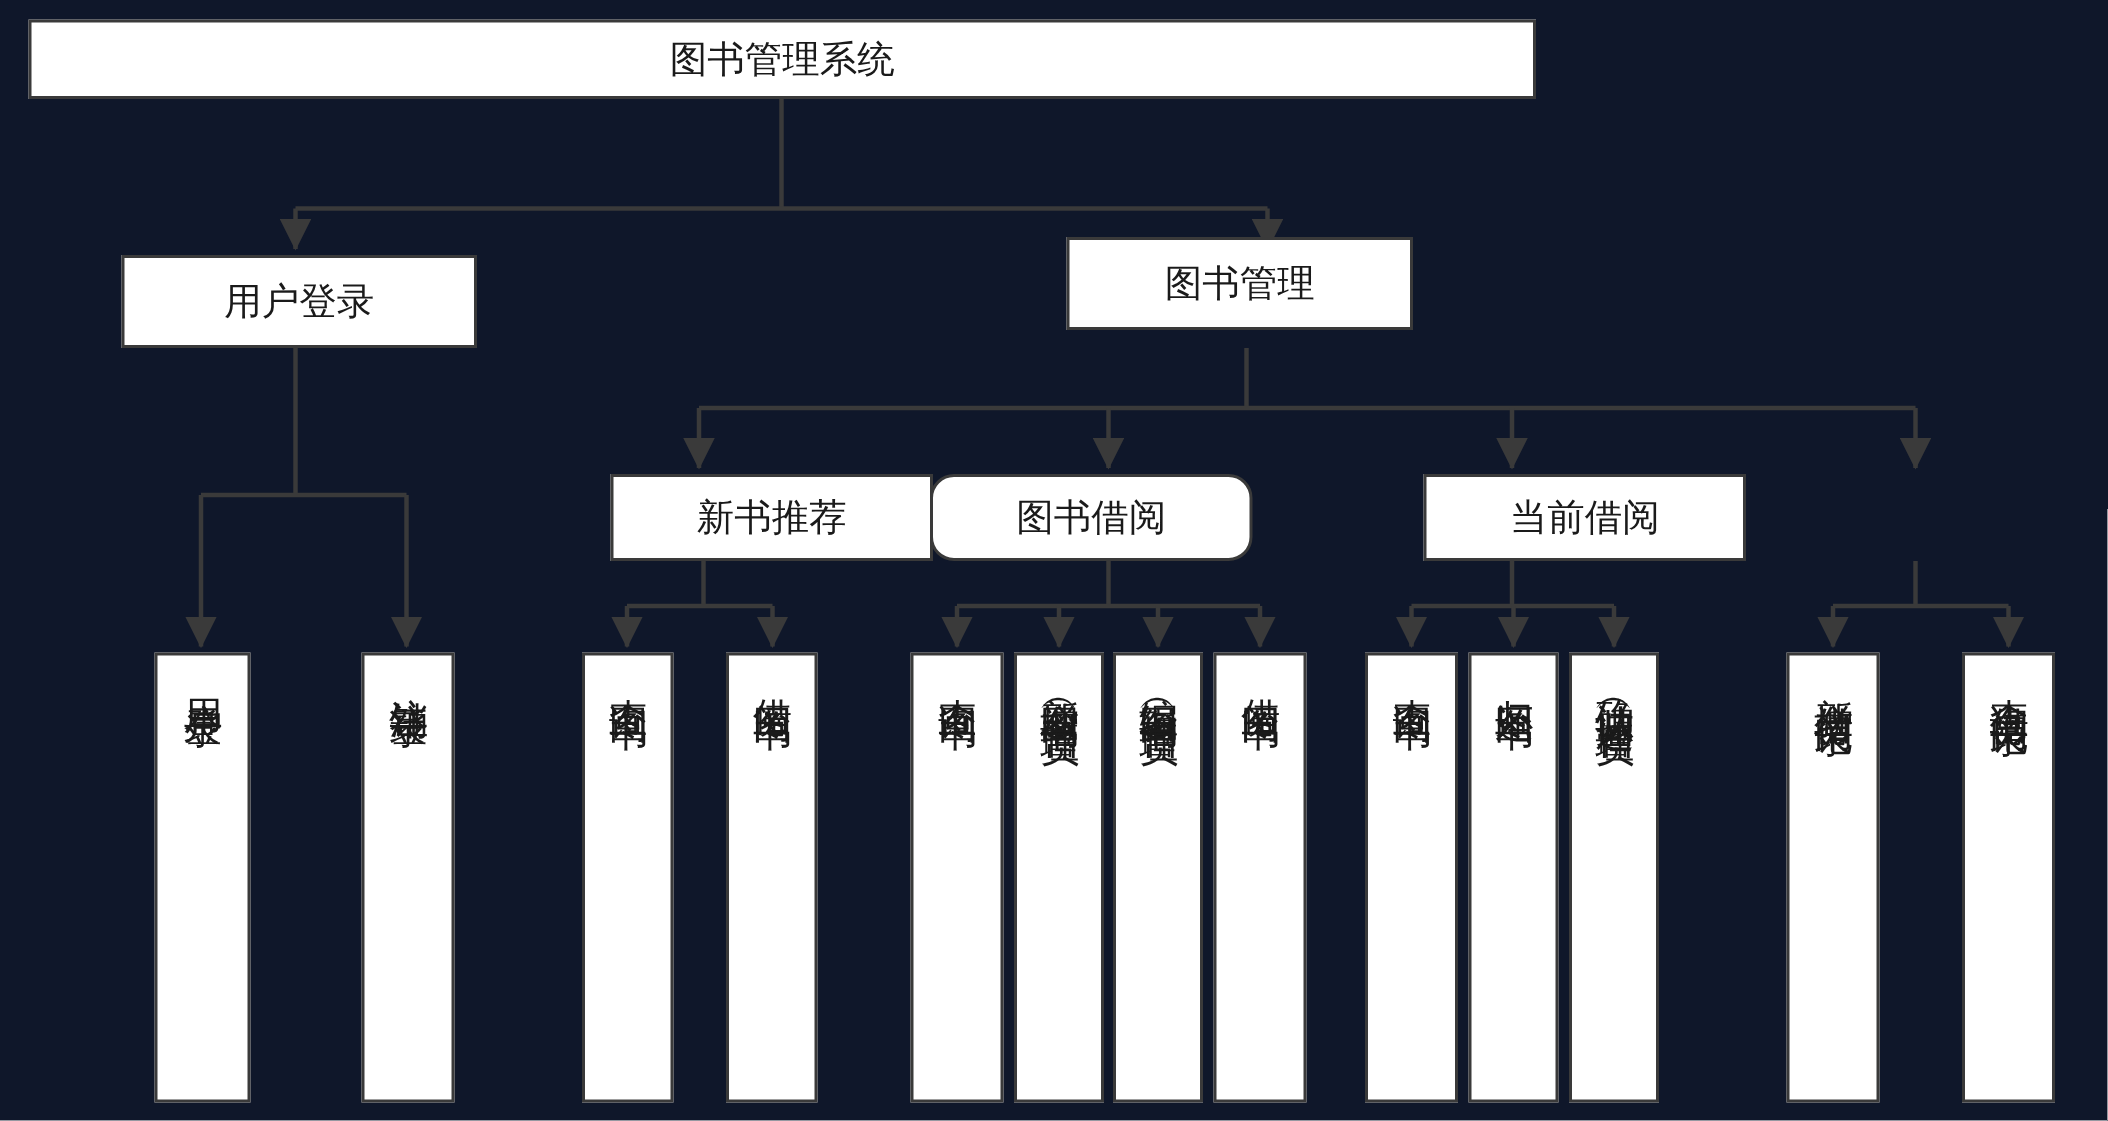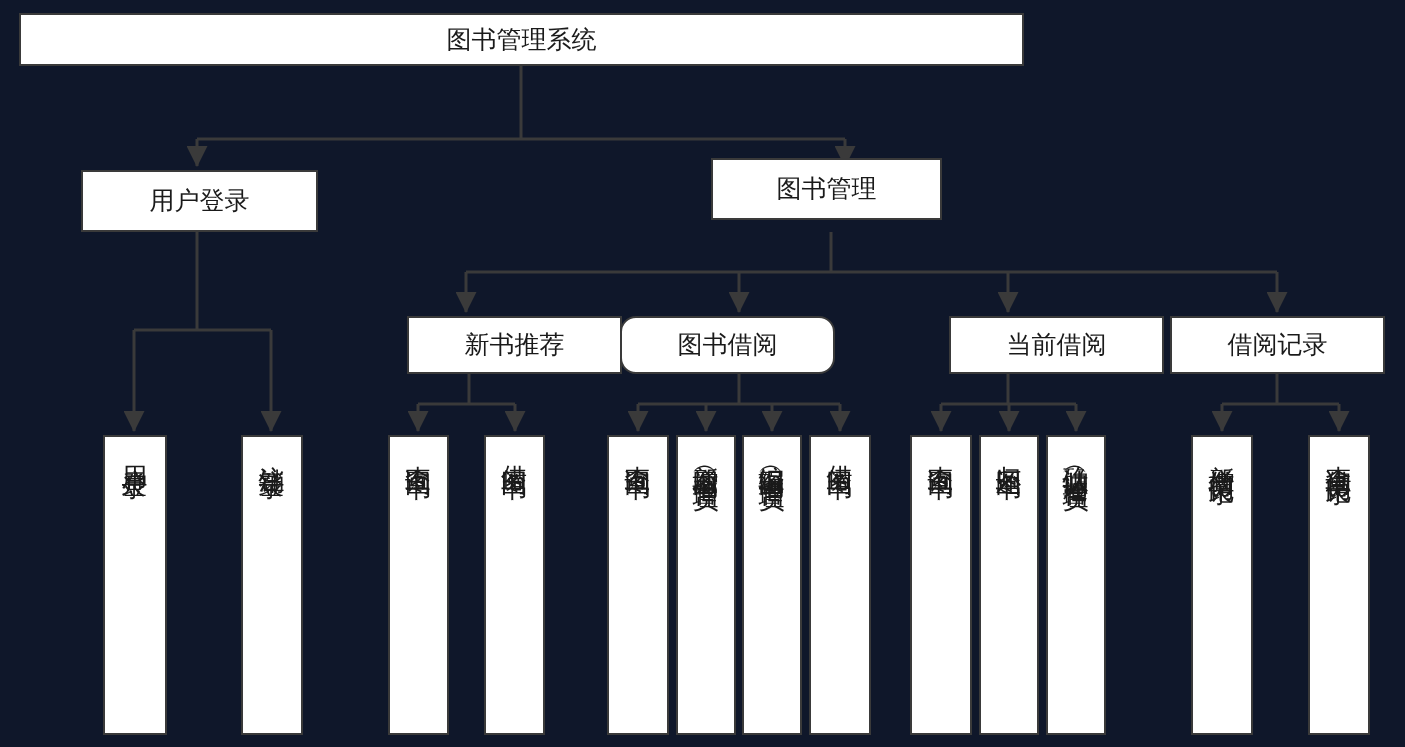--- a/index.html
+++ b/index.html
@@ -143,23 +143,20 @@
 
   <div class="node horiz" style="left:362px; top:316px; width:215px; height:58px;margin-left:45px;">
     <span class="node-label">新书推荐</span>
   </div>
   <div class="node horiz" style="left:620px; top:316px; width:215px; height:58px;border-radius:16px;">
     <span class="node-label">图书借阅</span>
   </div>
   <div class="node horiz" style="left:901px; top:316px; width:215px; height:58px;margin-left:48px;">
     <span class="node-label">当前借阅</span>
   </div>
-  <div class="node horiz" style="left:1170px; top:316px; width:215px; height:58px;">
-    <span class="node-label">借阅记录</span>
-  </div>
 
   <div class="node leaf" style="left:103px; top:435px; width:64px; height:300px;">
     <span class="node-label">用户登录</span>
   </div>
   <div class="node leaf" style="left:241px; top:435px; width:62px; height:300px;">
     <span class="node-label">注销登录</span>
   </div>
 
   <div class="node leaf" style="left:388px; top:435px; width:61px; height:300px;">
     <span class="node-label">查询图书</span>

